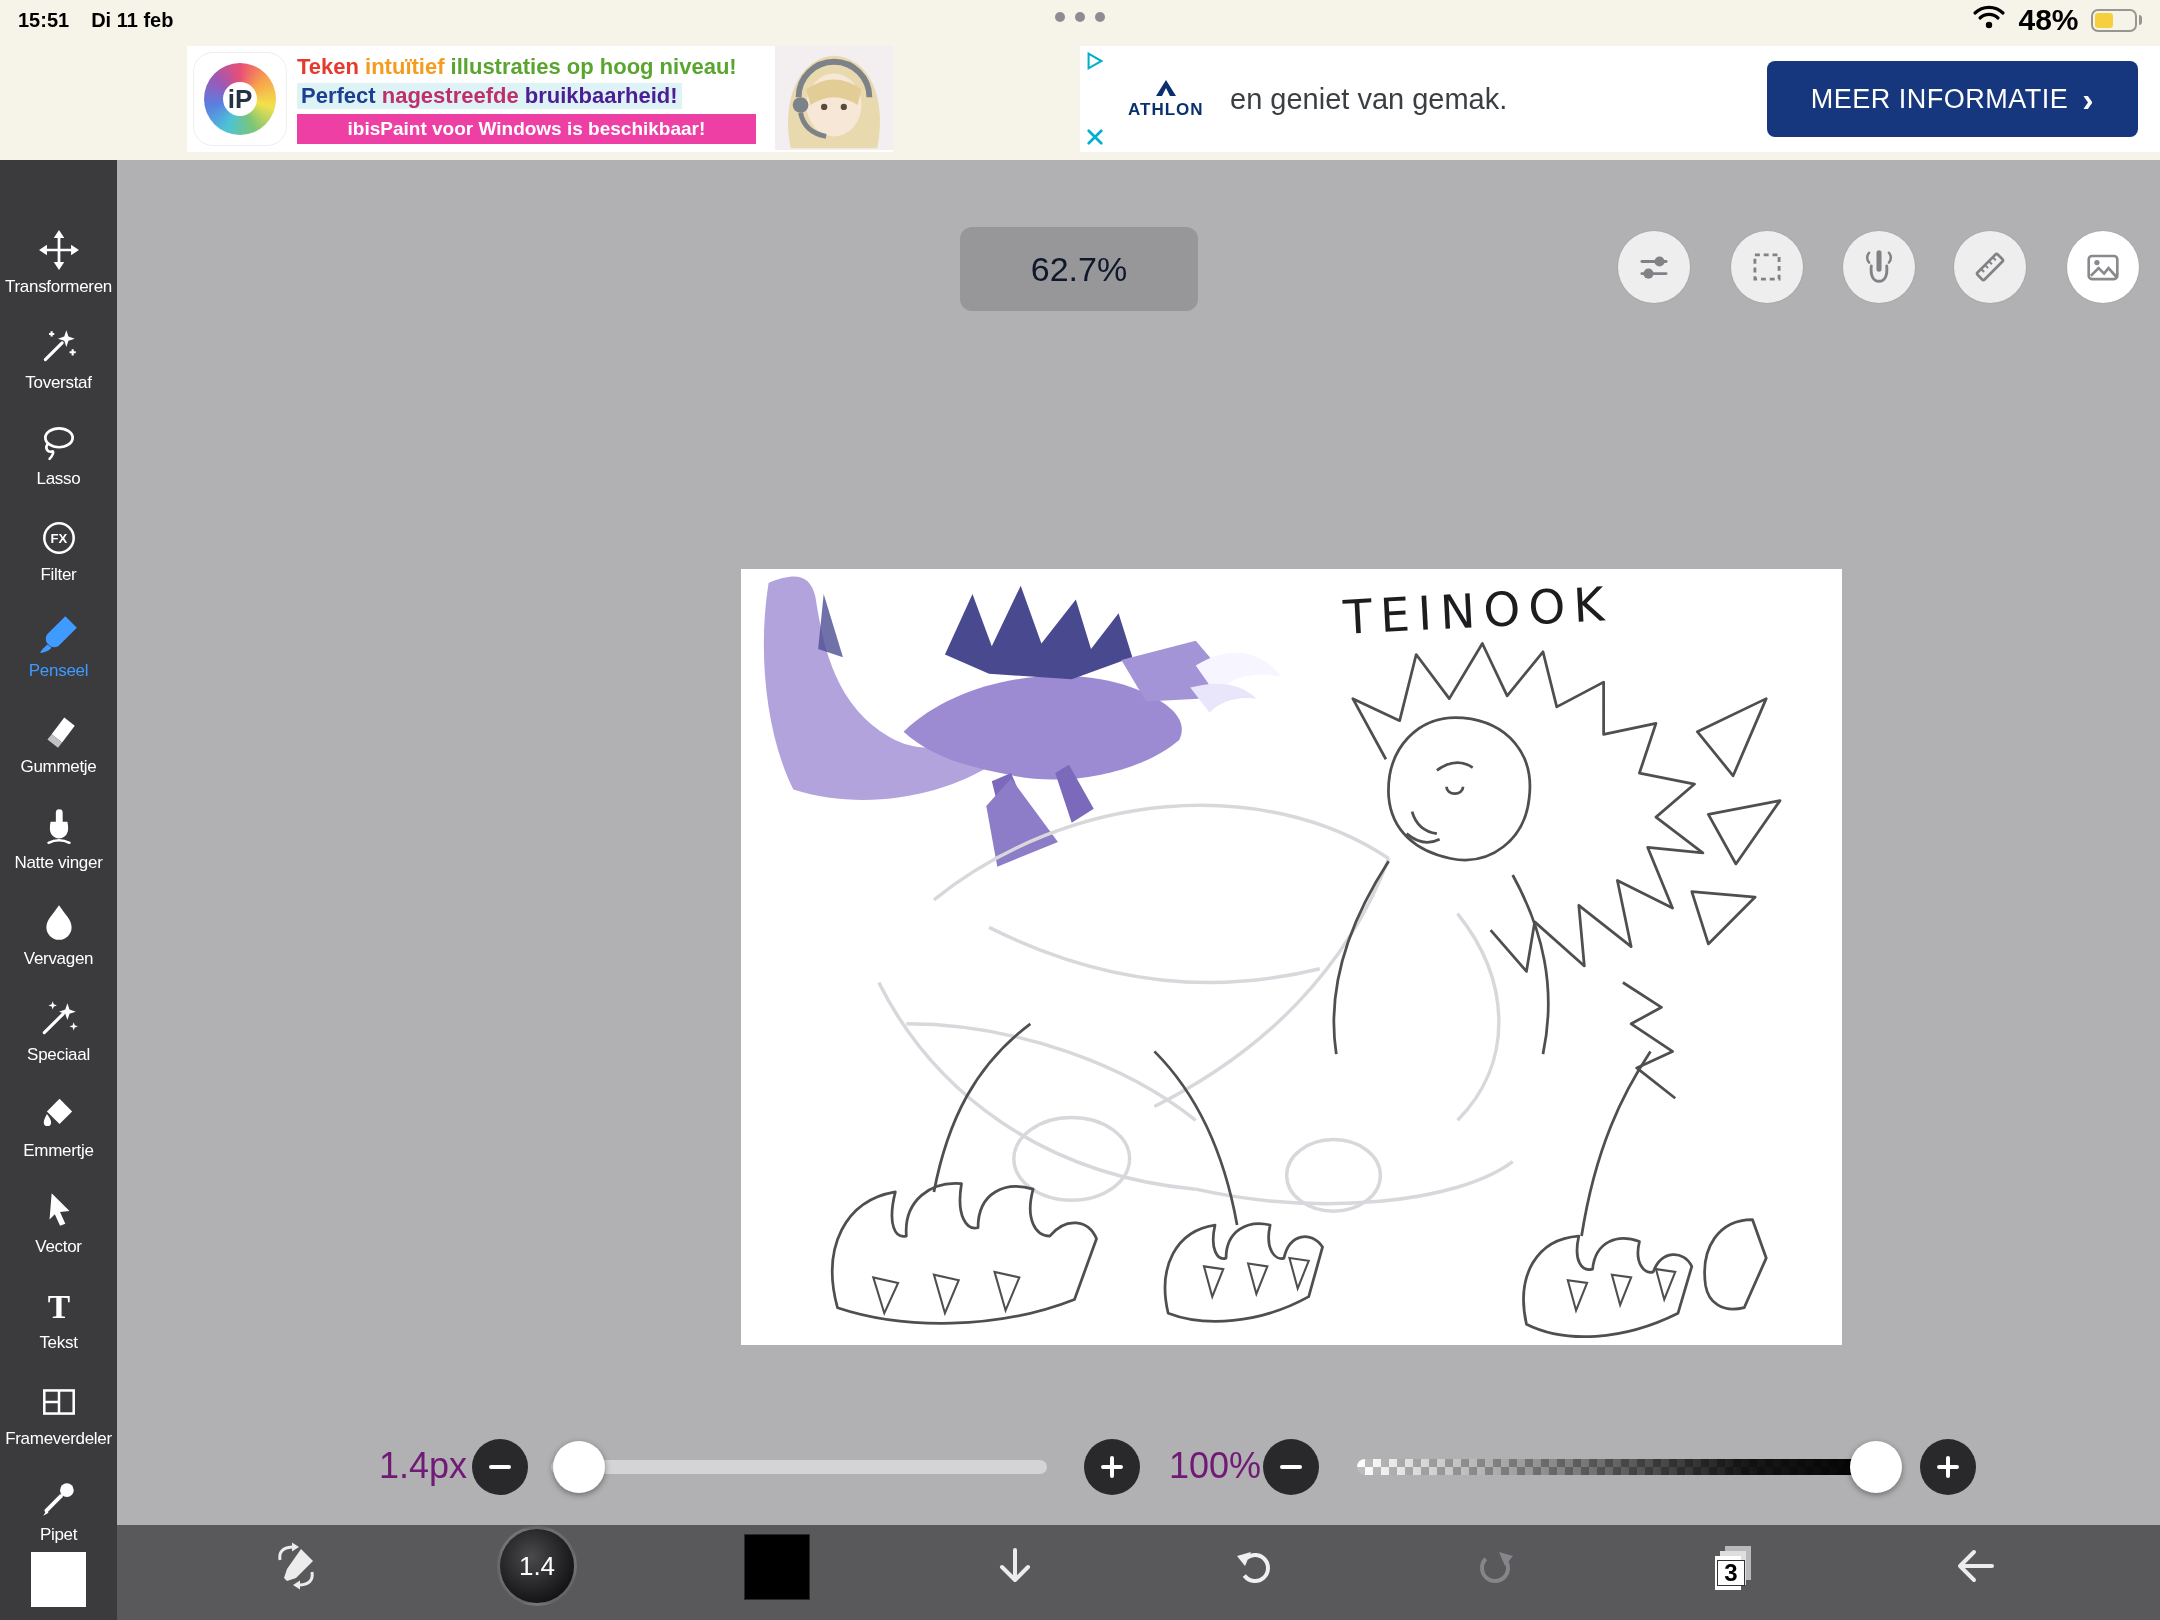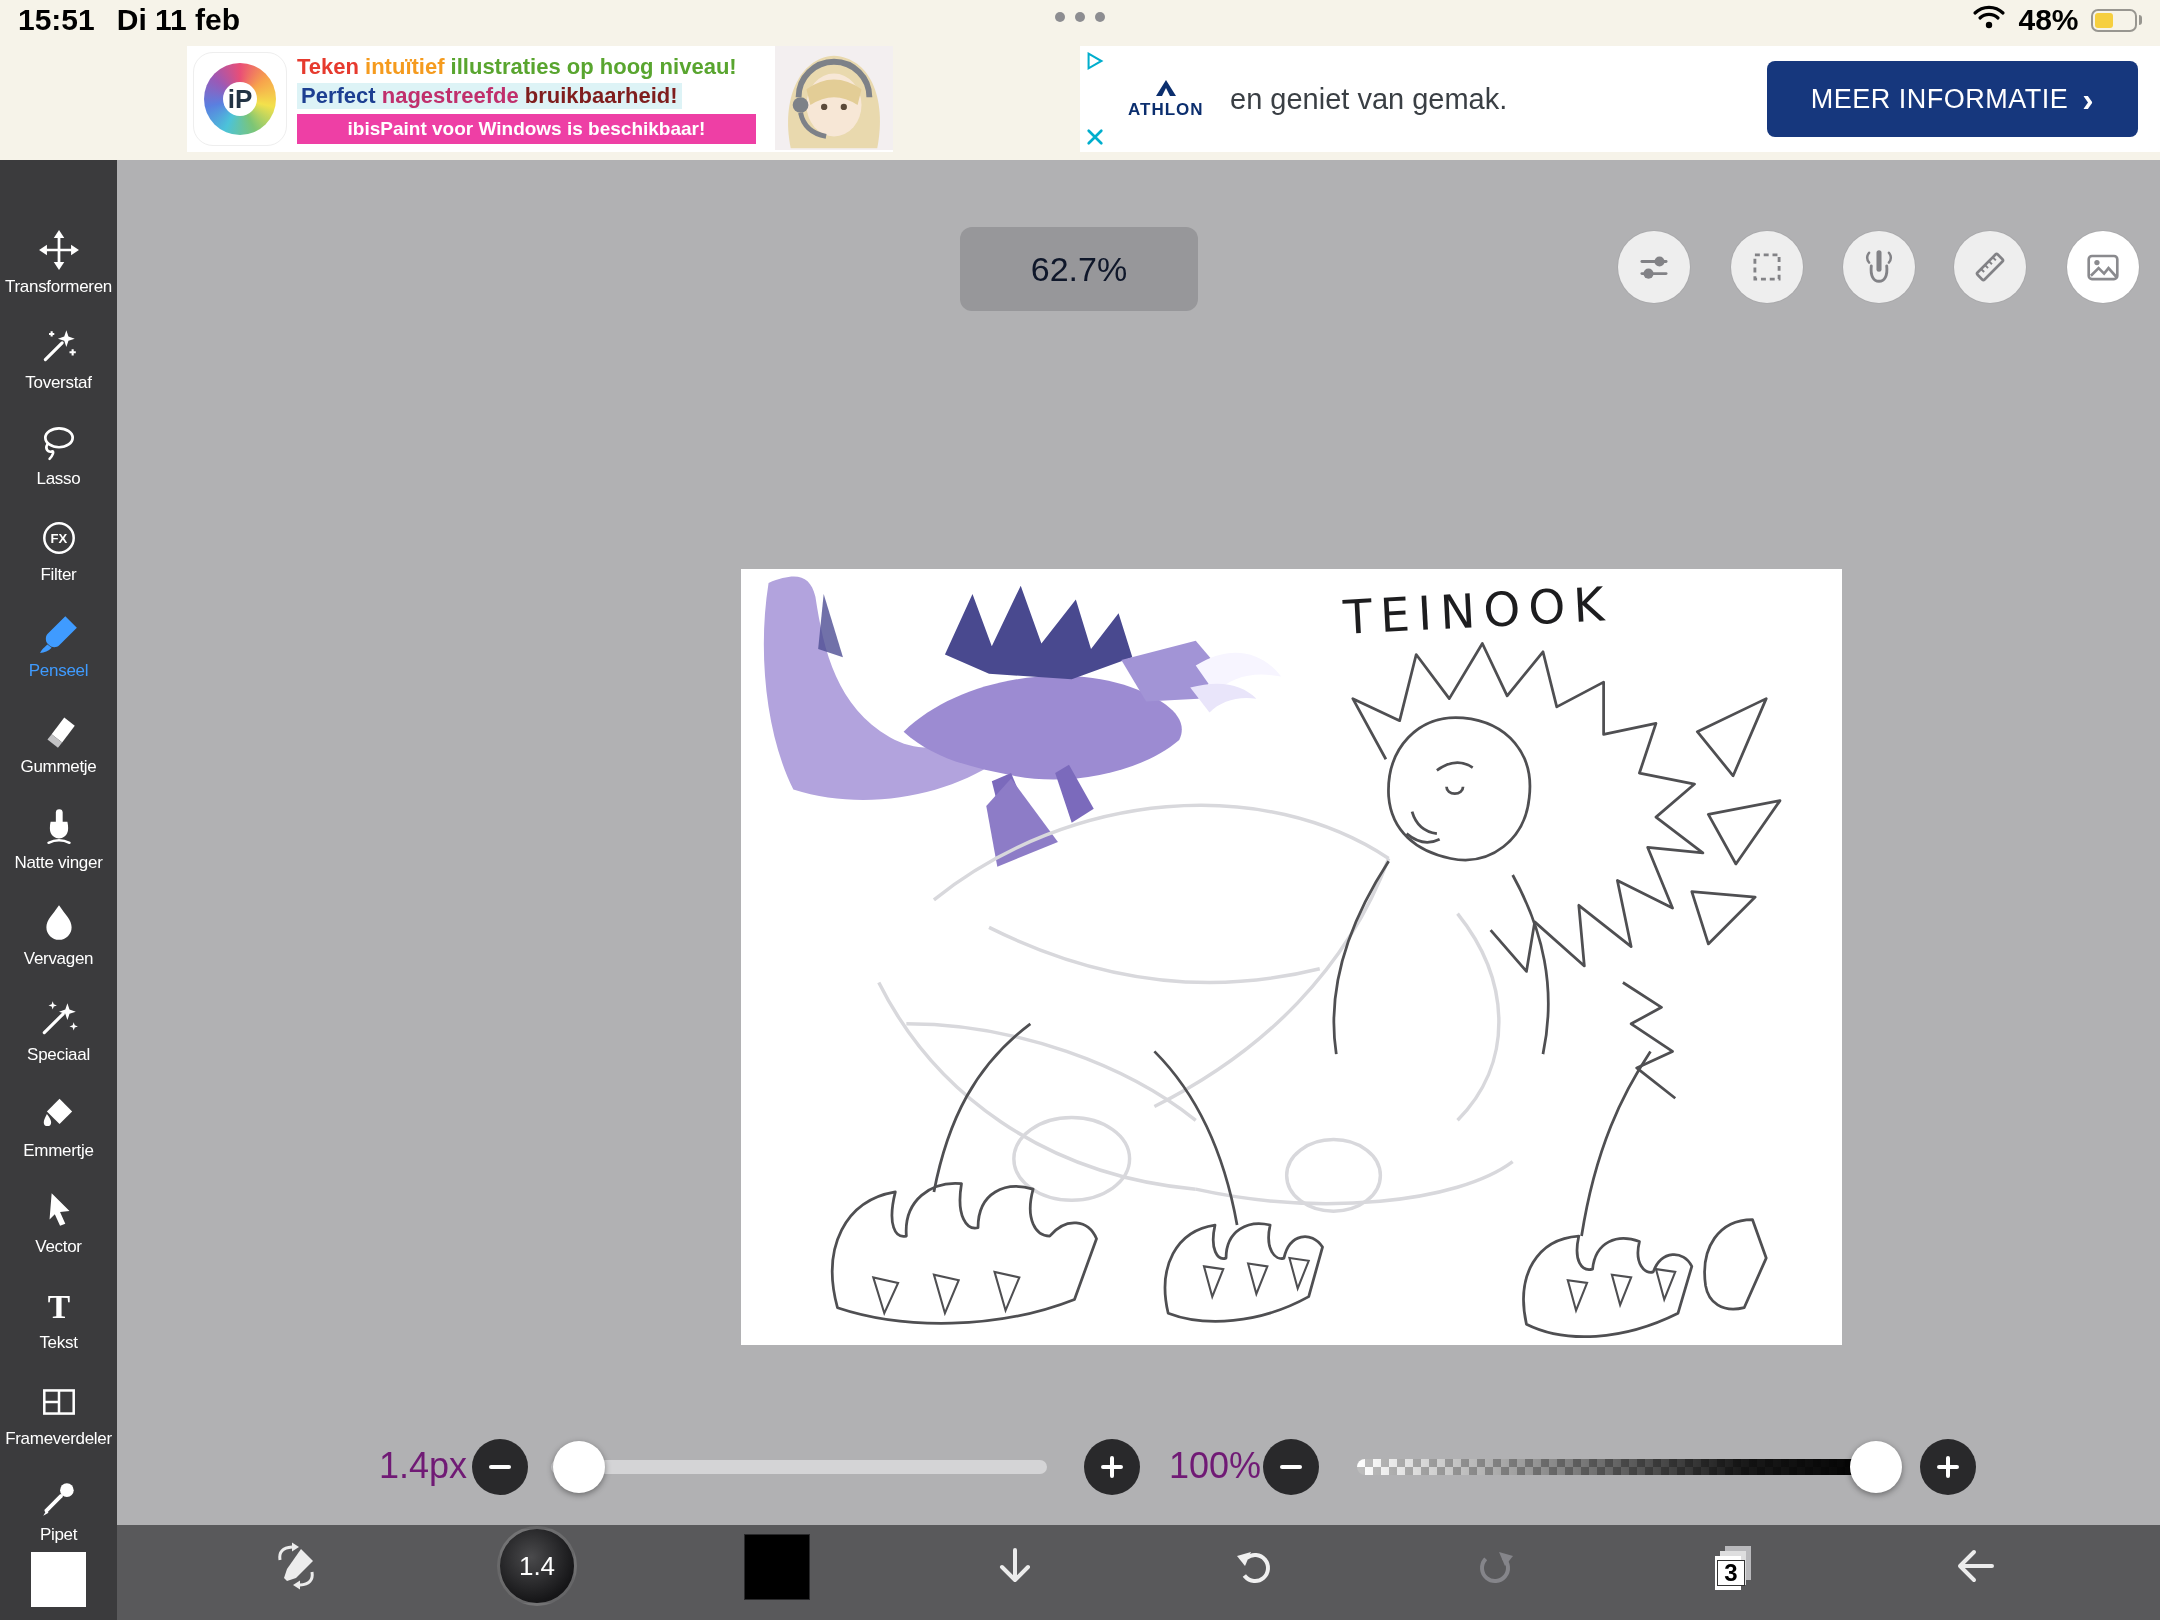--- a/index.html
+++ b/index.html
@@ -1,41 +1,41 @@
 <!DOCTYPE html>
 <html><head>
 <meta charset="utf-8">
 <style>
   html,body{margin:0;padding:0;}
   body{width:2160px;height:1620px;background:#f6f3e9;font-family:"Liberation Sans",sans-serif;-webkit-font-smoothing:antialiased;}
   .page{position:relative;width:2160px;height:1620px;overflow:hidden;}
 
   
   .statusbar{position:absolute;left:0;top:0;width:2160px;height:40px;display:flex;align-items:center;justify-content:space-between;padding:0 18px;box-sizing:border-box;color:#000;}
-  .status-left{display:flex;gap:22px;font-size:30px;font-weight:bold;align-items:center;}
+  .status-left{display:flex;gap:22px;font-size:20px;font-weight:bold;align-items:center;}
   .status-date{font-weight:600;}
   .status-dots{position:absolute;left:50%;top:12px;transform:translateX(-50%);display:flex;gap:10px;}
   .status-dots i{width:10px;height:10px;border-radius:50%;background:#8d8d91;display:block;}
   .status-right{display:flex;align-items:center;gap:12px;font-size:30px;font-weight:600;}
   .battery{display:flex;align-items:center;}
   .battery-body{width:46px;height:23px;border:2.5px solid rgba(0,0,0,.38);border-radius:7px;display:flex;align-items:center;padding:2px;box-sizing:border-box;}
   .battery-fill{width:48%;height:100%;background:#f6cf3f;border-radius:3px;}
   .battery-tip{width:3.5px;height:10px;background:rgba(0,0,0,.38);border-radius:0 3px 3px 0;margin-left:2px;}
 
   
   .ad-left{position:absolute;left:187px;top:46px;width:706px;height:106px;background:#fff;display:flex;align-items:center;overflow:hidden;}
   .ip-logo{width:92px;height:92px;margin:0 10px 0 6px;border-radius:20px;background:#fff;border:1px solid #eee;display:flex;align-items:center;justify-content:center;position:relative;flex:0 0 auto;}
   .ip-ring{width:72px;height:72px;border-radius:50%;background:conic-gradient(#e94e77,#f7a34c,#f3e14c,#7cc576,#4cc3d9,#5a7fe0,#9b59b6,#e94e77);position:relative;display:flex;align-items:center;justify-content:center;}
   .ip-ring::after{content:"";position:absolute;inset:19px;background:#fff;border-radius:50%;}
   .ip-logo-text{position:relative;z-index:2;font-size:26px;font-weight:bold;color:#234;}
   .ad-left-text{flex:1;display:flex;flex-direction:column;justify-content:center;gap:2px;min-width:0;}
   .ad-line{font-size:22px;font-weight:bold;white-space:nowrap;line-height:1.2;}
   .ad-line2{background:#ddf3f6;align-self:flex-start;padding:0 4px;}
   .c-red{color:#e63a2e;} .c-orange{color:#f59b1e;} .c-green{color:#59a52f;}
-  .c-navy{color:#1d3f92;} .c-magenta{color:#c02f6c;} .c-teal{color:#7f1d1d;}
+  .c-navy{color:#1d3f92;} .c-magenta{color:#c02f6c;} .c-teal{color:#4c1d95;}
   .ad-line3{margin-top:3px;background:#ee3fa5;color:#fff;font-size:19px;font-weight:bold;text-align:center;padding:4px 0;width:96%;}
   .ad-girl{width:118px;height:106px;flex:0 0 auto;}
 
   .ad-right{position:absolute;left:1080px;top:46px;width:1080px;height:106px;background:#fff;}
   .adchoices{position:absolute;left:4px;top:4px;width:22px;height:22px;}
   .ad-close{position:absolute;left:6px;bottom:6px;width:18px;height:18px;}
   .athlon-logo{position:absolute;left:48px;top:50%;transform:translateY(-50%);display:flex;flex-direction:column;align-items:center;gap:2px;}
   .athlon-name{font-size:17px;font-weight:bold;color:#0b2e6e;letter-spacing:1px;}
   .ad-right-headline{position:absolute;left:150px;top:50%;transform:translateY(-50%);font-size:29px;color:#3a3f44;line-height:1.25;}
   .ad-cta{position:absolute;right:22px;top:50%;transform:translateY(-50%);background:#16377d;color:#fff;border-radius:8px;height:76px;display:flex;align-items:center;gap:14px;padding:0 44px;font-size:27px;font-weight:500;letter-spacing:.5px;cursor:pointer;}

